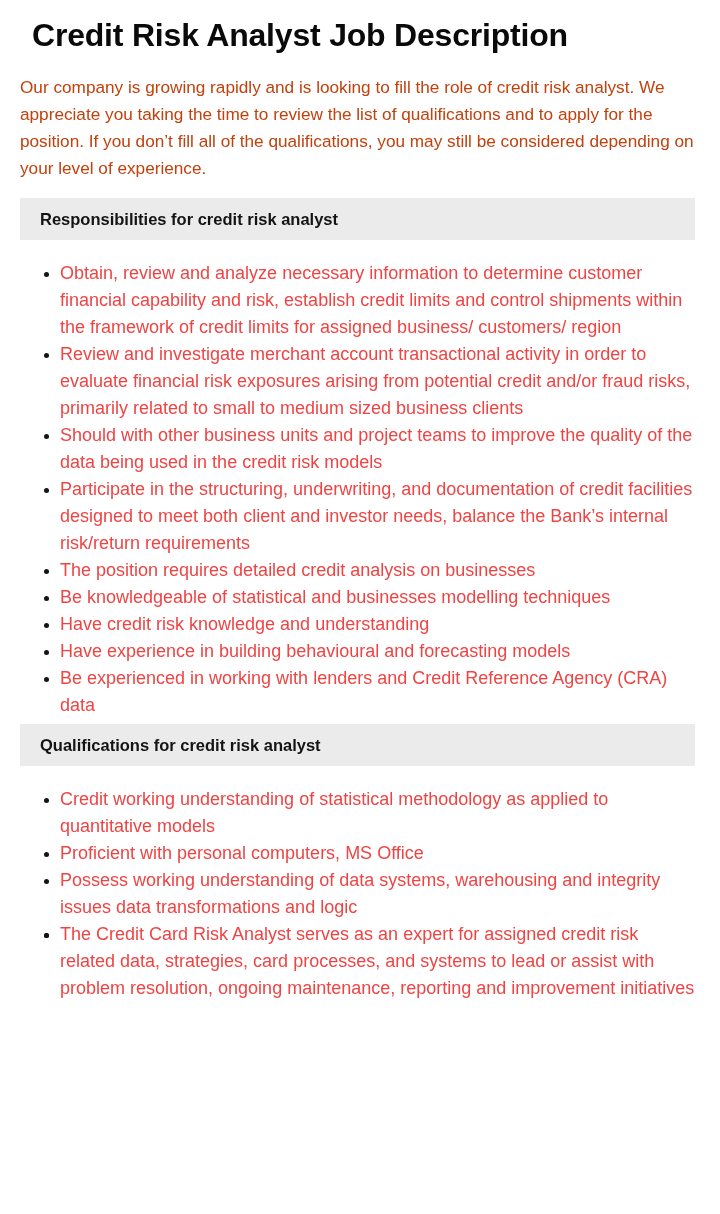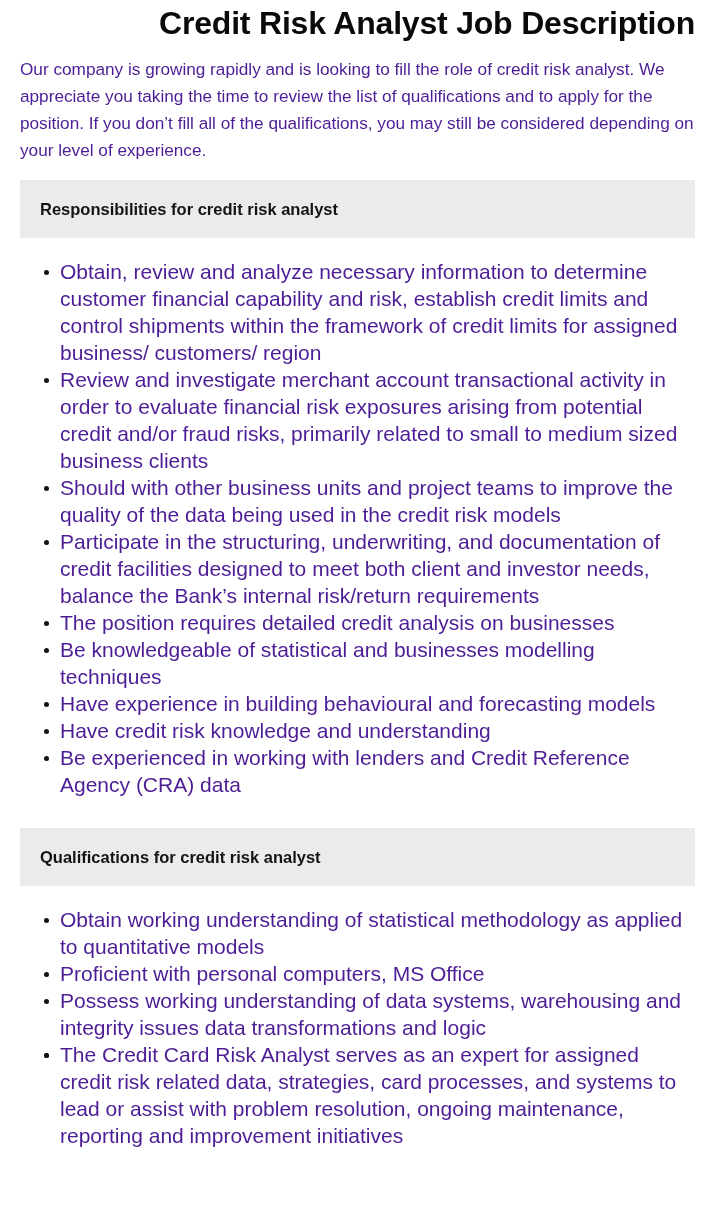--- a/index.html
+++ b/index.html
@@ -11,60 +11,60 @@
       width: 720px;
       height: 1214px;
       overflow: hidden;
       font-family: "Liberation Sans", "DejaVu Sans", sans-serif;
       color: #111111;
     }
     .page {
       padding: 0 25px 0 20px;
     }
     .title {
-      margin: 0;
+      margin: 12px;
       padding-top: 2px;
-      text-align: right;
+      text-align: left;
       font-size: 32px;
       font-weight: bold;
       line-height: 42px;
       letter-spacing: -0.2px;
       color: #0a0a0a;
     }
     .intro {
-      margin: 12px 0 0 0;
+      margin: 18px 0 0 0;
       font-size: 17.2px;
       line-height: 27px;
-      color: #4c1d95;
+      color: #c2410c;
     }
     .section-header {
       margin-top: 16px;
       background: #ebebeb;
-      height: 58px;
+      height: 42px;
       display: flex;
       align-items: center;
       padding-left: 20px;
       font-size: 16.5px;
       font-weight: bold;
       color: #141414;
     }
     .section-header.second {
-      margin-top: 30px;
+      margin-top: 5px;
     }
     ul.items {
       list-style: none;
       margin: 20px 0 0 0;
       padding: 0;
     }
     ul.items li {
       position: relative;
       padding-left: 40px;
-      font-size: 21px;
+      font-size: 18px;
       line-height: 27px;
-      color: #4c1d95;
+      color: #ef4444;
     }
     ul.items li .bullet {
       position: absolute;
       left: 24px;
       top: 12px;
       width: 5px;
       height: 5px;
       border-radius: 50%;
       background: #141414;
     }
@@ -77,26 +77,26 @@
   <p class="intro">Our company is growing rapidly and is looking to fill the role of credit risk analyst. We appreciate you taking the time to review the list of qualifications and to apply for the position. If you don’t fill all of the qualifications, you may still be considered depending on your level of experience.</p>
 
   <div class="section-header">Responsibilities for credit risk analyst</div>
   <ul class="items">
     <li><span class="bullet"></span><span>Obtain, review and analyze necessary information to determine customer financial capability and risk, establish credit limits and control shipments within the framework of credit limits for assigned business/ customers/ region</span></li>
     <li><span class="bullet"></span><span>Review and investigate merchant account transactional activity in order to evaluate financial risk exposures arising from potential credit and/or fraud risks, primarily related to small to medium sized business clients</span></li>
     <li><span class="bullet"></span><span>Should with other business units and project teams to improve the quality of the data being used in the credit risk models</span></li>
     <li><span class="bullet"></span><span>Participate in the structuring, underwriting, and documentation of credit facilities designed to meet both client and investor needs, balance the Bank’s internal risk/return requirements</span></li>
     <li><span class="bullet"></span><span>The position requires detailed credit analysis on businesses</span></li>
     <li><span class="bullet"></span><span>Be knowledgeable of statistical and businesses modelling techniques</span></li>
+    <li><span class="bullet"></span><span>Have credit risk knowledge and understanding</span></li>
     <li><span class="bullet"></span><span>Have experience in building behavioural and forecasting models</span></li>
-    <li><span class="bullet"></span><span>Have credit risk knowledge and understanding</span></li>
     <li><span class="bullet"></span><span>Be experienced in working with lenders and Credit Reference Agency (CRA) data</span></li>
   </ul>
 
   <div class="section-header second">Qualifications for credit risk analyst</div>
   <ul class="items">
-    <li><span class="bullet"></span><span>Obtain working understanding of statistical methodology as applied to quantitative models</span></li>
+    <li><span class="bullet"></span><span>Credit working understanding of statistical methodology as applied to quantitative models</span></li>
     <li><span class="bullet"></span><span>Proficient with personal computers, MS Office</span></li>
     <li><span class="bullet"></span><span>Possess working understanding of data systems, warehousing and integrity issues data transformations and logic</span></li>
     <li><span class="bullet"></span></li>
     <li><span class="bullet"></span><span>The Credit Card Risk Analyst serves as an expert for assigned credit risk related data, strategies, card processes, and systems to lead or assist with problem resolution, ongoing maintenance, reporting and improvement initiatives</span></li>
   </ul>
 </div>
 
 </body></html>

